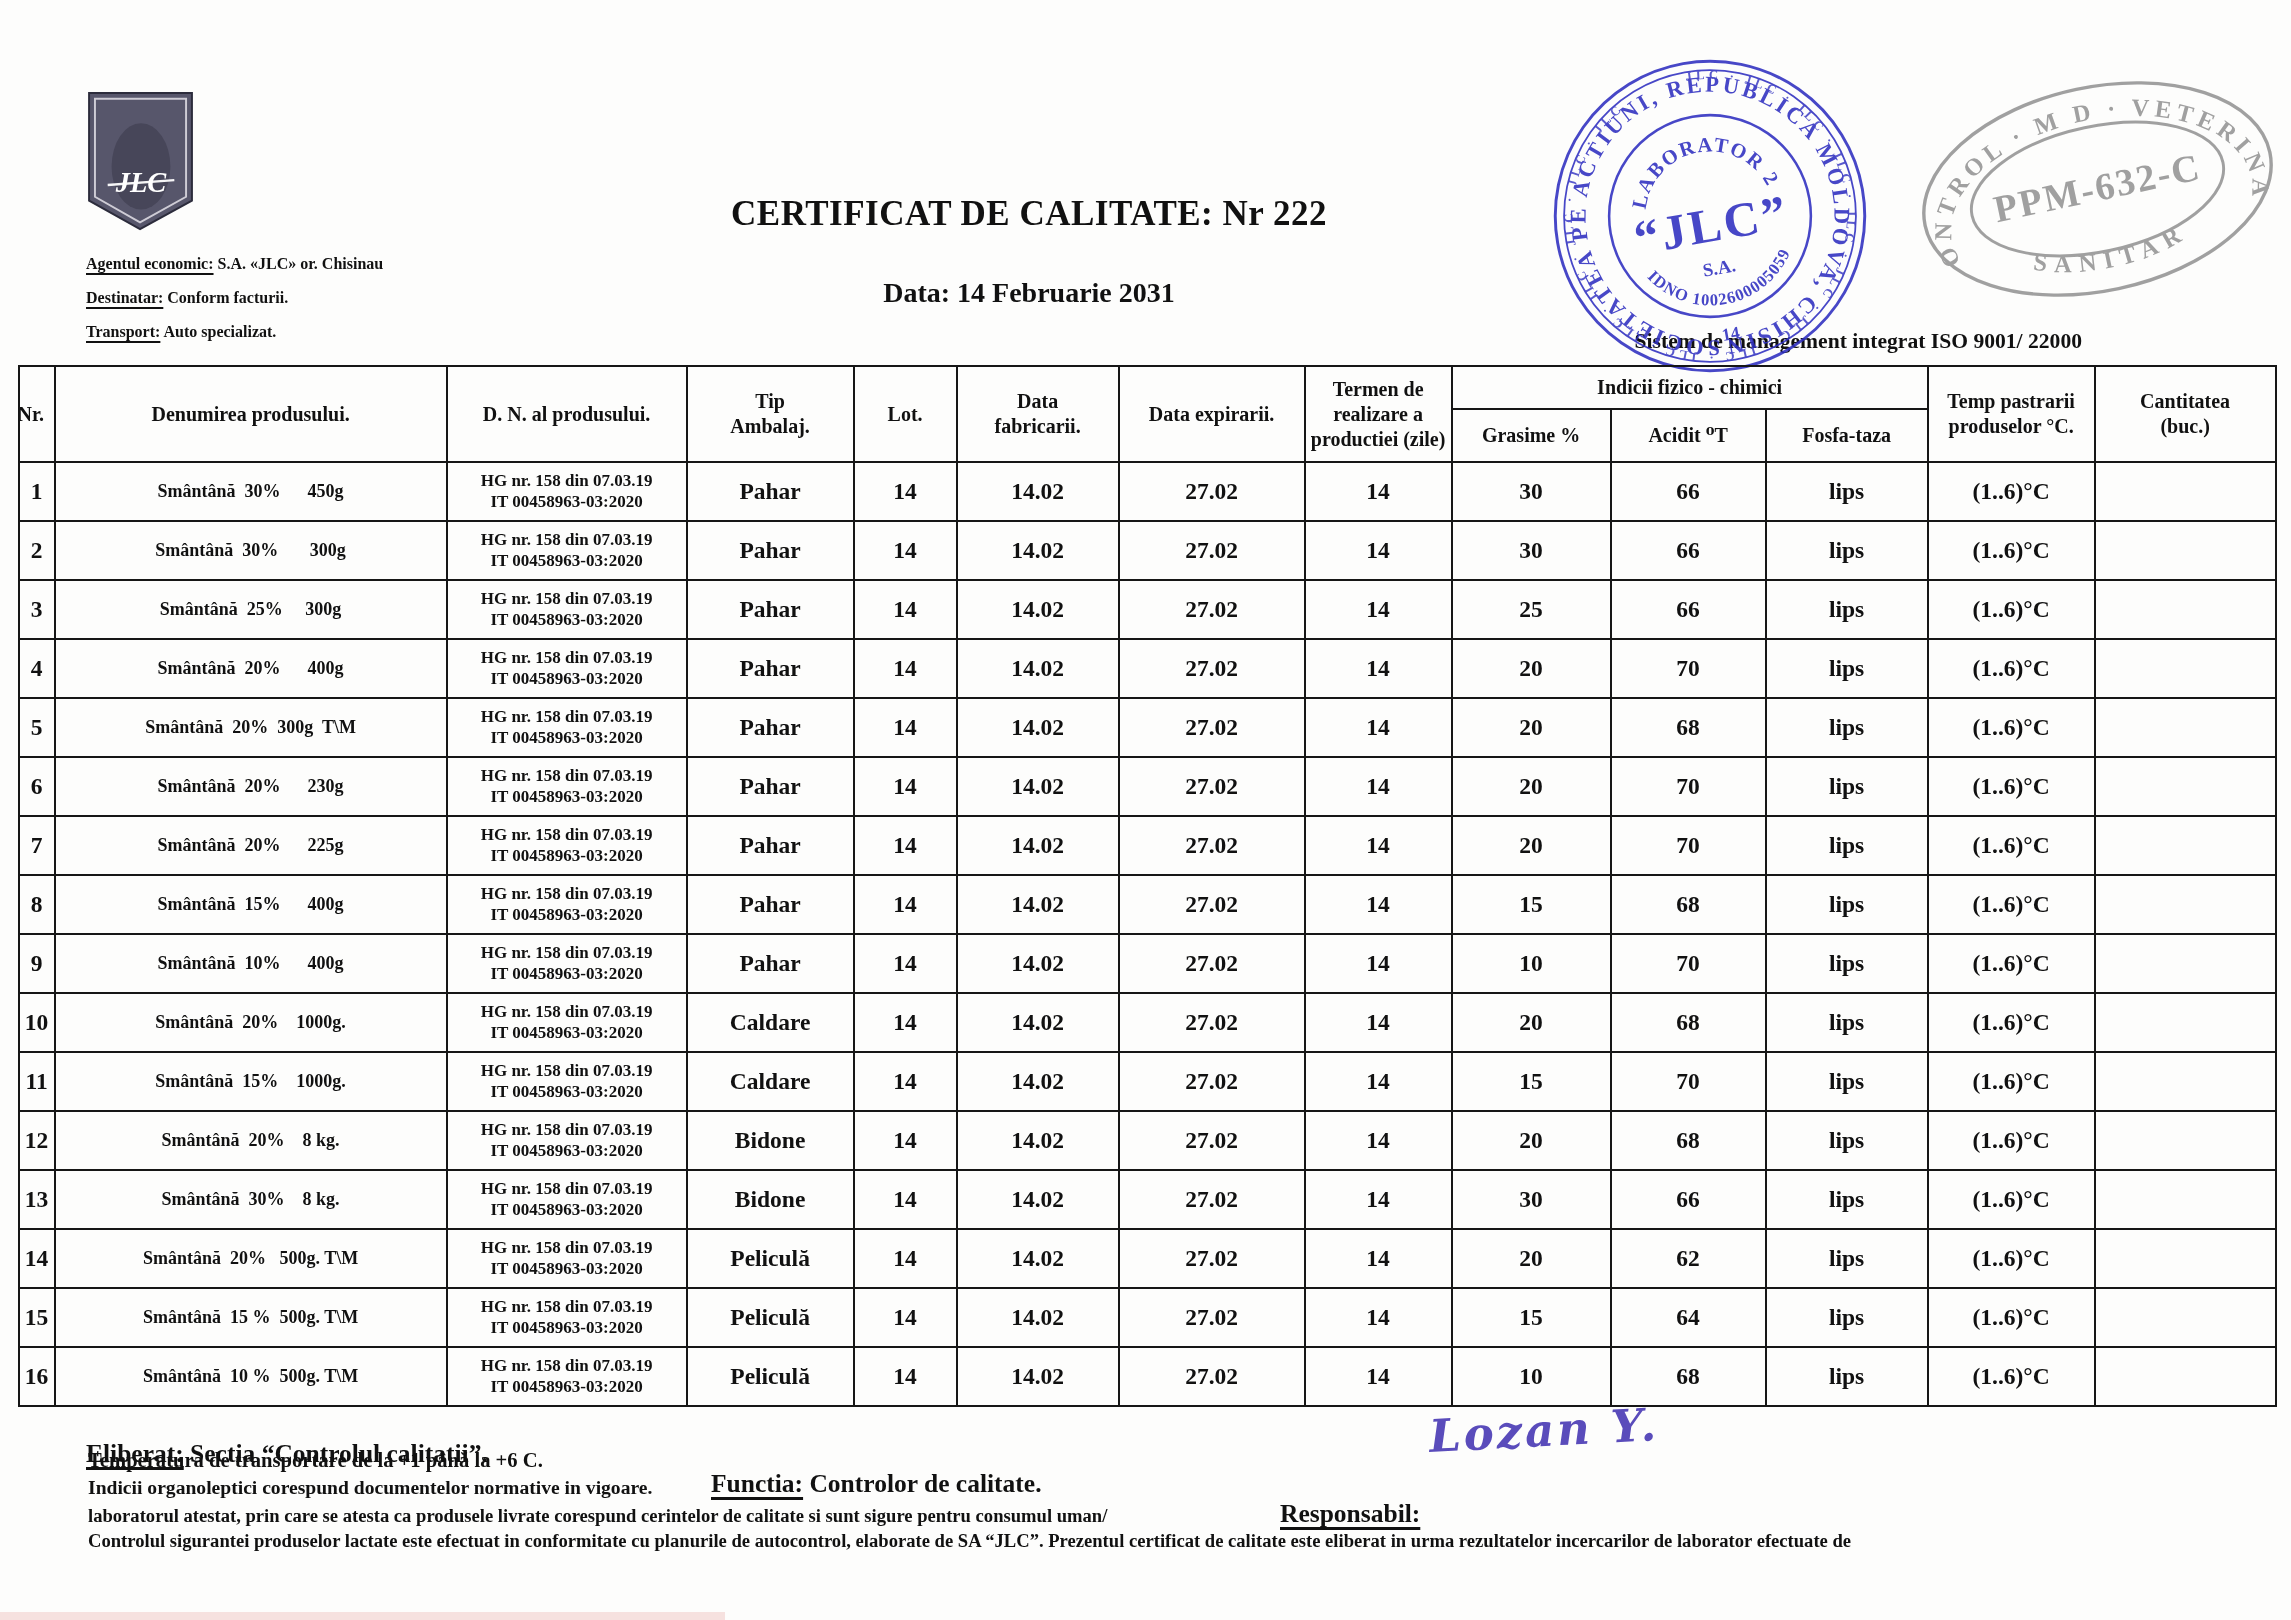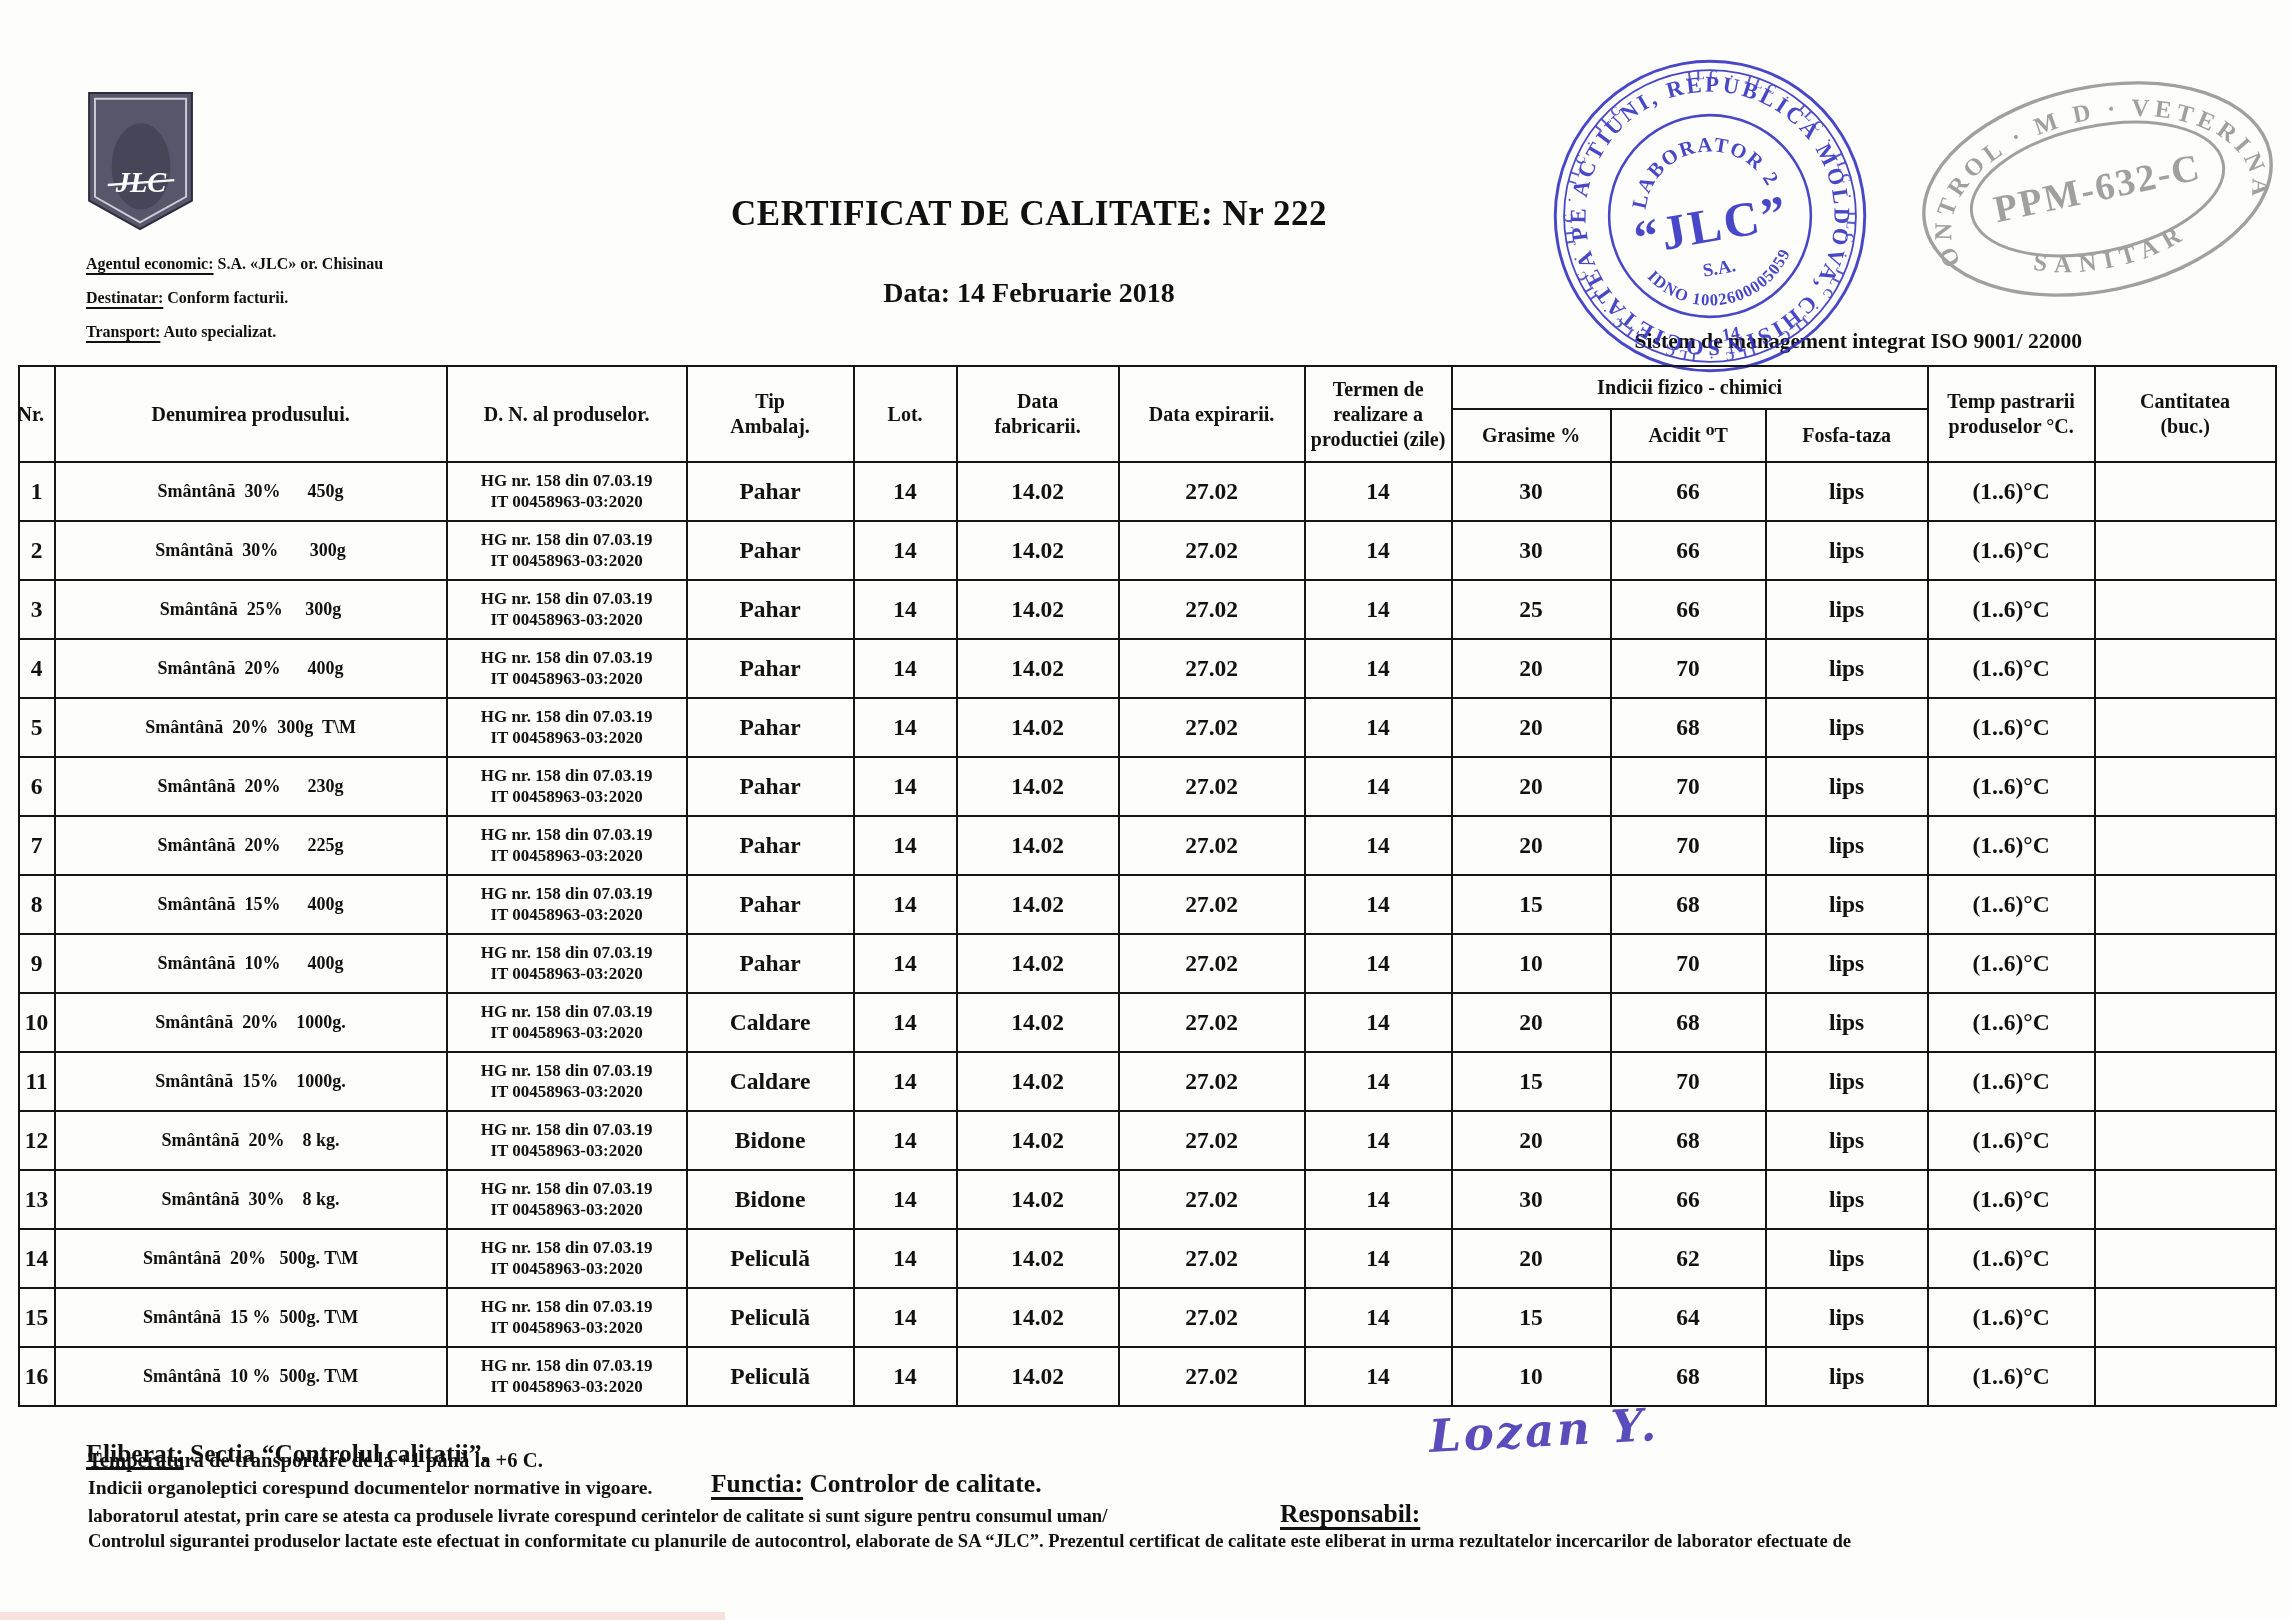--- a/index.html
+++ b/index.html
@@ -66,21 +66,21 @@
     </svg>
   </div>
 
   <div class="hdr-left">
     <div class="hdr-line"><span class="lbl">Agentul economic:</span><span> S.A. «JLC» or. Chisinau</span></div>
     <div class="hdr-line"><span class="lbl">Destinatar:</span><span> Conform facturii.</span></div>
     <div class="hdr-line" style="margin-top:18px;"><span class="lbl">Transport:</span><span> Auto specializat.</span></div>
   </div>
 
   <div class="title">CERTIFICAT DE CALITATE: Nr 222</div>
-  <div class="dateline">Data: 14 Februarie 2018</div>
+  <div class="dateline">Data: 14 Februarie 2031</div>
   <div class="isoline">Sistem de management integrat ISO 9001/ 22000</div>
 
   <div class="stamp stamp-round">
     <svg width="378" height="388" viewBox="-193 -198 386 396">
       <g transform="rotate(-10)" stroke="#2f2fc0" fill="none">
         <circle r="158" stroke-width="3"></circle>
         <circle r="149" stroke-width="1.8"></circle>
         <circle r="103" stroke-width="2.6"></circle>
       </g>
       <g transform="rotate(-10)" fill="#2f2fc0" stroke="none">
@@ -144,21 +144,21 @@
       <col style="width:159px">
         <col style="width:155px">
         <col style="width:162px">
         <col style="width:167px">
         <col style="width:181px">
     </colgroup>
     <thead>
       <tr class="r1">
         <th rowspan="2" class="nr-clip">Nr.</th>
         <th rowspan="2">Denumirea  produsului.</th>
-        <th rowspan="2">D. N. al produselor.</th>
+        <th rowspan="2">D. N. al produsului.</th>
         <th rowspan="2" class="pre">Tip
 Ambalaj.</th>
         <th rowspan="2">Lot.</th>
         <th rowspan="2" class="pre">Data
 fabricarii.</th>
         <th rowspan="2">Data expirarii.</th>
         <th rowspan="2" class="pre">Termen de
 realizare a
 productiei (zile)</th>
         <th colspan="3">Indicii fizico - chimici</th>

